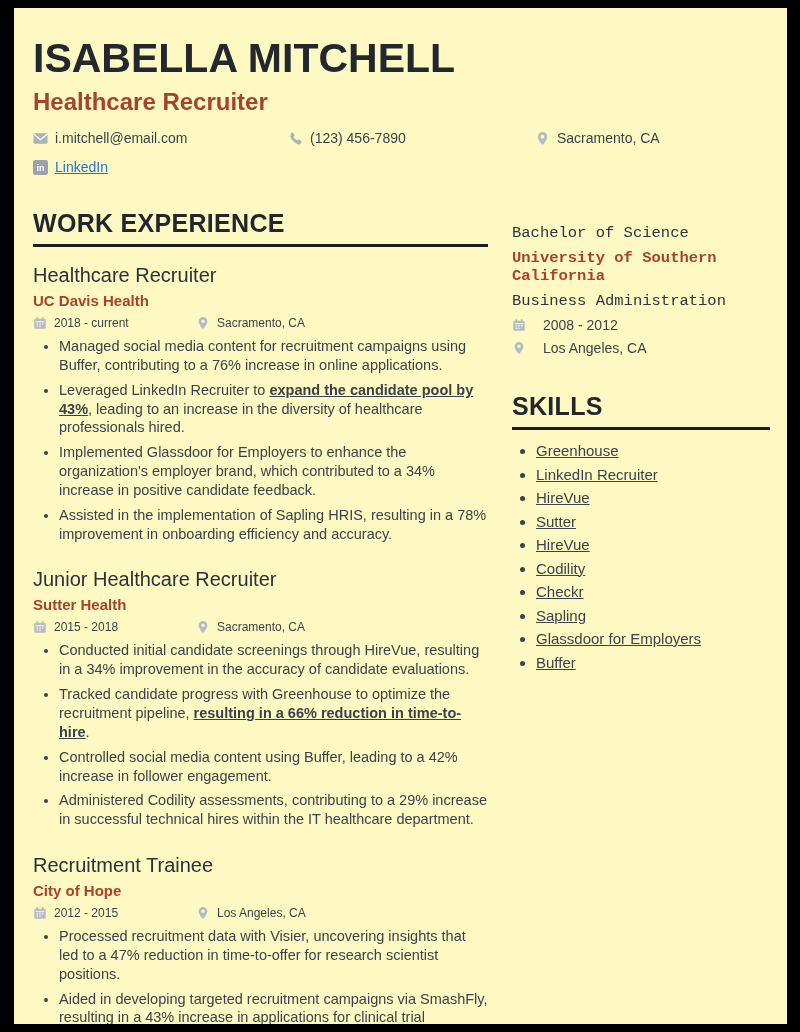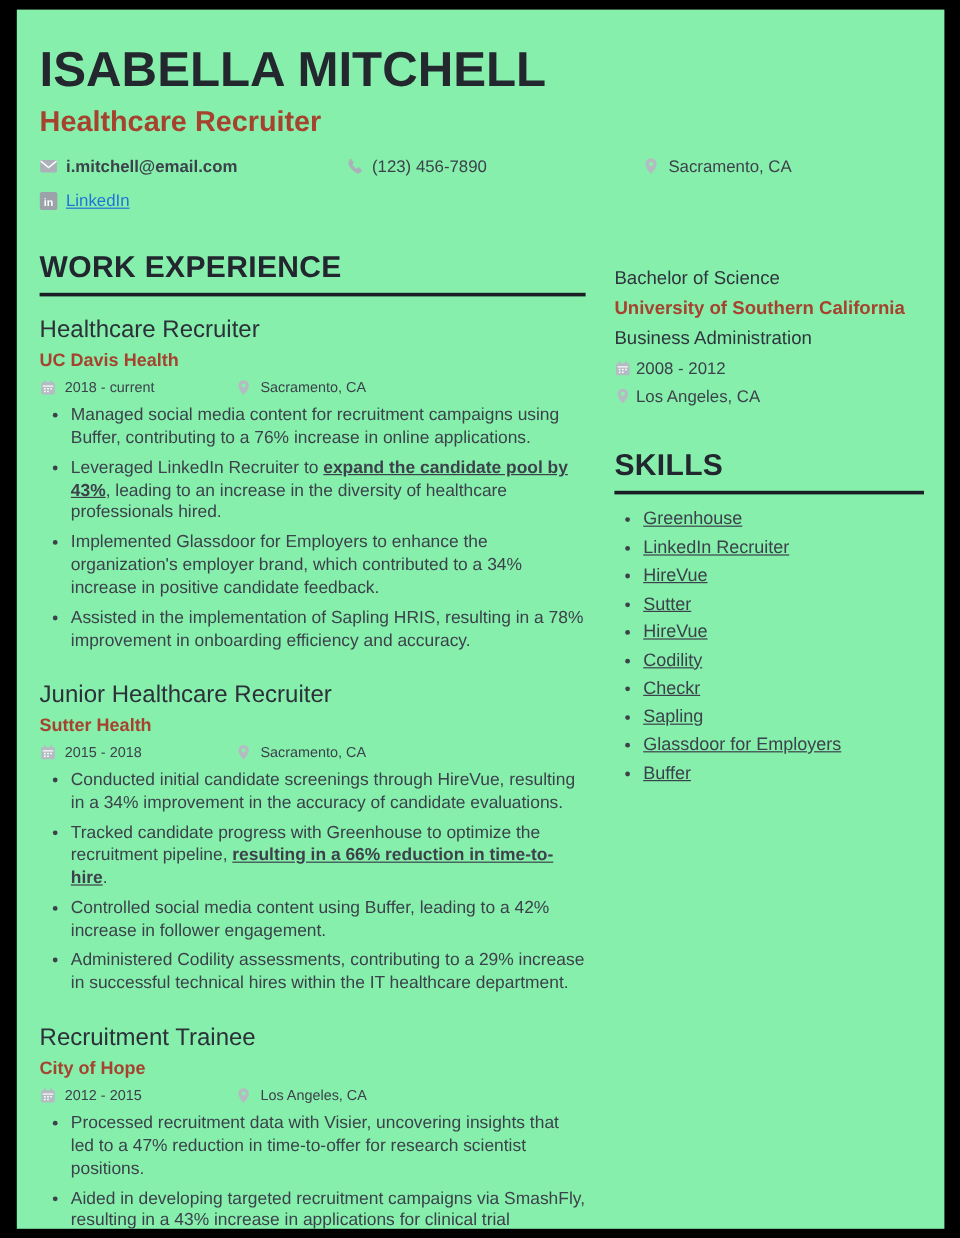--- a/index.html
+++ b/index.html
@@ -8,21 +8,21 @@
     background: #000;
     font-family: "Liberation Sans", "DejaVu Sans", sans-serif;
     -webkit-font-smoothing: antialiased;
   }
   .frame {
     width: 800px; height: 1032px;
     padding: 8px 13px 8px 14px;
   }
   .page {
     width: 100%; height: 100%;
-    background: #86efac;
+    background: #fef9c3;
     overflow: hidden;
     padding: 30px 17px 20px 19px;
   }
   
   .name {
     font-size: 41px;
     font-weight: 800;
     letter-spacing: 0px;
     color: #23272e;
     line-height: 1.0;
@@ -34,21 +34,21 @@
     margin-top: 9px;
   }
   .contact-row {
     display: flex;
     align-items: center;
     margin-top: 14px;
     font-size: 14px;
     color: #3c424b;
   }
   .contact-item { display: inline-flex; align-items: center; gap: 7px; }
-  .contact-item.c-email { width: 255px; font-weight: bold; }
+  .contact-item.c-email { width: 255px; }
   .contact-item.c-phone { width: 247px; }
   .contact-row.second { margin-top: 13px; }
   .link {
     color: #2273d8;
     text-decoration: underline;
     cursor: pointer;
   }
   .cicon { width: 15px; height: 15px; flex: 0 0 auto; display: inline-block; }
   
   .columns { display: flex; margin-top: 34px; }
@@ -74,23 +74,23 @@
   ul.bullets { margin: 7px 0 0 0; padding-left: 26px; }
   ul.bullets li {
     font-size: 14.5px;
     line-height: 1.3;
     color: #3c424b;
     margin-bottom: 6px;
   }
   .em { font-weight: 700; text-decoration: underline; }
   
   .edu-block { margin-top: 15px; font-size: 15.5px; color: #2f343d; }
-  .edu-line { margin-bottom: 7px; }
+  .edu-line { margin-bottom: 7px; font-family: Liberation Mono, monospace; }
   .edu-school { font-weight: 700; color: #a5432f; }
-  .edu-meta { display: flex; align-items: center; gap: 4px; margin-bottom: 7px; font-size: 14px; color: #3c424b; }
+  .edu-meta { display: flex; align-items: center; gap: 17px; margin-bottom: 7px; font-size: 14px; color: #3c424b; }
   
   .skills-section { margin-top: 36px; }
   ul.skill-list { margin: 12px 0 0 0; padding-left: 24px; }
   ul.skill-list li { font-size: 15px; color: #3c424b; margin-bottom: 6.5px; text-decoration: underline; }
 </style>
 </head>
 <body>
 
 <div class="frame">
 <div class="page">

